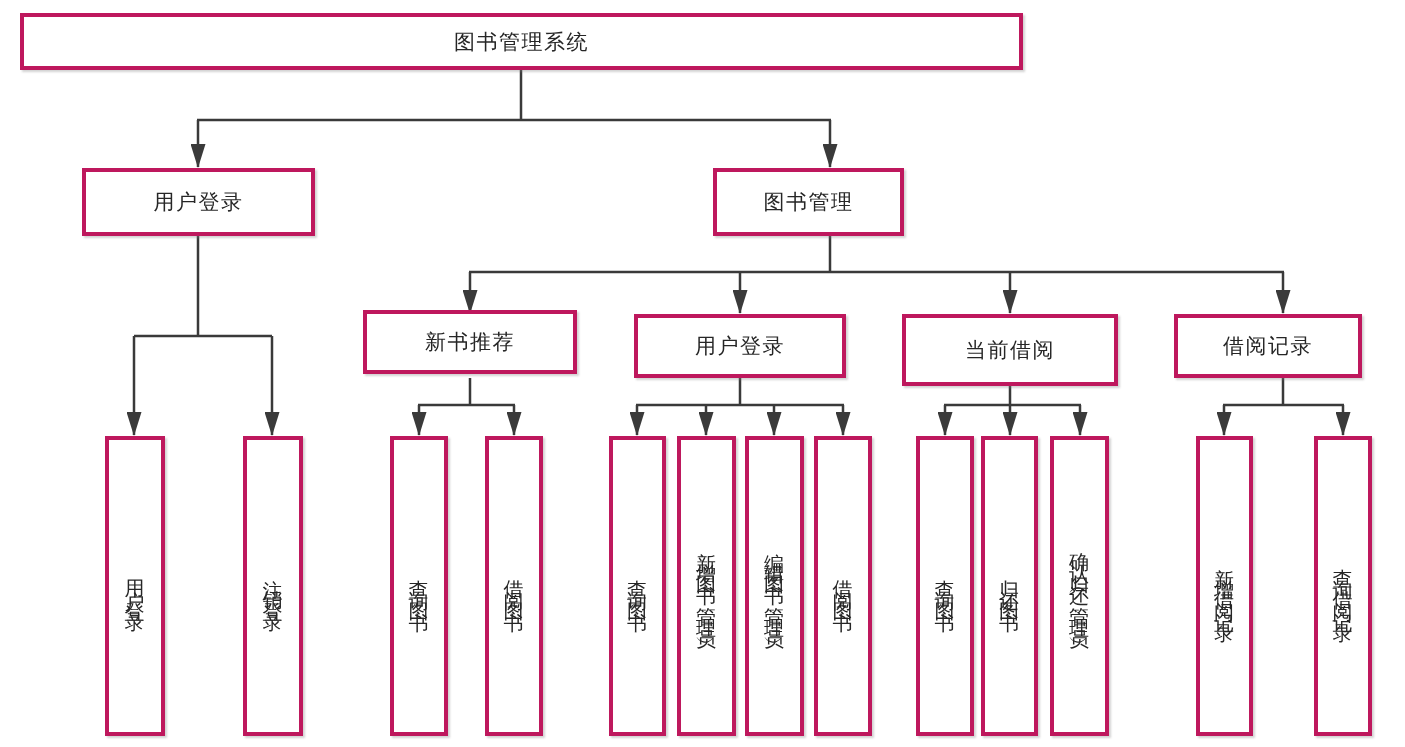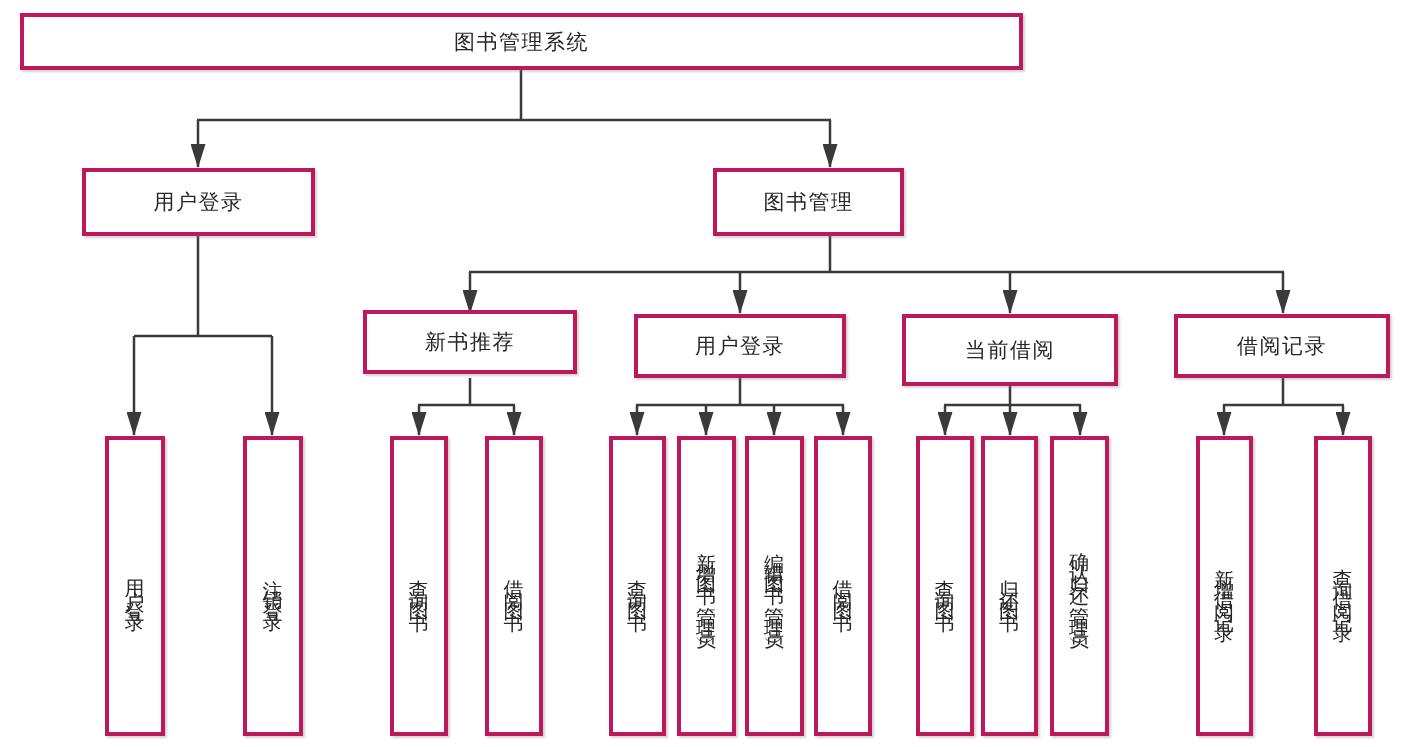--- a/index.html
+++ b/index.html
@@ -123,21 +123,21 @@
 
   <div class="box" style="left:363px; top:310px; width:214px; height:64px">
     <span class="lbl">新书推荐</span>
   </div>
   <div class="box" style="left:634px; top:314px; width:212px; height:64px">
     <span class="lbl">用户登录</span>
   </div>
   <div class="box" style="left:902px; top:314px; width:216px; height:72px">
     <span class="lbl">当前借阅</span>
   </div>
-  <div class="box" style="left:1174px; top:314px; width:216px; height:64px">
+  <div class="box" style="left:1174px; top:314px; width:188px; height:64px">
     <span class="lbl">借阅记录</span>
   </div>
 
   <div class="box vbox" style="left:105px; top:436px; width:60px; height:300px">
     <span class="lbl">用户登录</span>
   </div>
   <div class="box vbox" style="left:243px; top:436px; width:60px; height:300px">
     <span class="lbl">注销登录</span>
   </div>
 

